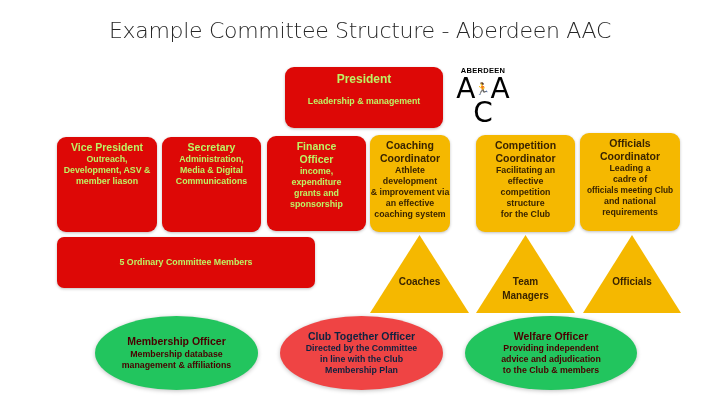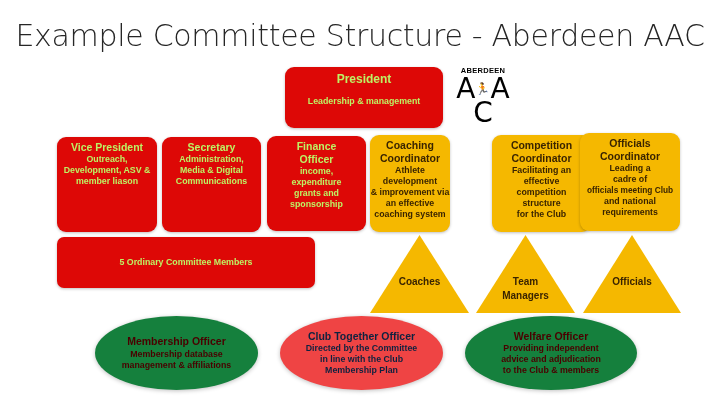--- a/index.html
+++ b/index.html
@@ -1,27 +1,27 @@
 <!DOCTYPE html>
 <html><head>
 <meta charset="utf-8">
 <style>
   html, body { margin:0; padding:0; }
   body { width:720px; height:405px; background:#ffffff; position:relative; overflow:hidden; font-family:"Liberation Sans", sans-serif; }
-  .title { position:absolute; left:0; top:18px; width:720px; text-align:center; font-size:30px; color:#262626; font-family:"DejaVu Sans", sans-serif; font-weight:300; letter-spacing:-0.3px; }
+  .title { position:absolute; left:0; top:18px; width:720px; text-align:center; font-size:22px; color:#262626; font-family:"DejaVu Sans", sans-serif; font-weight:300; letter-spacing:-0.3px; }
   .box { position:absolute; border-radius:9px; box-sizing:border-box; text-align:center; font-weight:bold; line-height:1.25; padding-top:4px; box-shadow:0 1px 3px rgba(0,0,0,0.25); }
   .red { background:#dd0806; color:#bef264; }
   .yellow { background:#f5b800; color:#3a2400; }
   .head { font-size:10.5px; }
   .sub { font-size:8.8px; }
   .tri { position:absolute; }
   .tri svg { position:absolute; left:0; top:0; }
   .tri .lbl { position:absolute; left:0; width:100%; text-align:center; font-weight:bold; font-size:10px; color:#3a2400; line-height:1.35; }
   .ell { position:absolute; border-radius:50%; box-sizing:border-box; text-align:center; font-weight:bold; display:flex; flex-direction:column; justify-content:center; align-items:center; line-height:1.25; box-shadow:0 1px 4px rgba(0,0,0,0.25); }
-  .ell.red2 { background:#15803d; color:#4a0000; }
+  .ell.red2 { background:#22c55e; color:#4a0000; }
   .ell.blue { background:#ef4444; color:#0e2240; }
   .logo { position:absolute; left:456px; top:66px; width:54px; height:58px; text-align:center; color:#000; }
   .logo .t { font-size:7.5px; font-weight:bold; letter-spacing:0.3px; }
   .logo .aa { font-size:28px; line-height:24px; font-family:"DejaVu Sans", sans-serif; margin-top:2px; }
   .logo .c { font-size:28px; line-height:24px; font-family:"DejaVu Sans", sans-serif; }
 </style>
 </head>
 <body>
 
 <div class="title">Example Committee Structure - Aberdeen AAC</div>
@@ -67,21 +67,21 @@
 <div class="box yellow" style="left:370px; top:135px; width:80px; height:97px;">
   <div class="head">Coaching</div>
   <div class="head">Coordinator</div>
   <div class="sub">Athlete</div>
   <div class="sub">development</div>
   <div class="sub">&amp; improvement via</div>
   <div class="sub">an effective</div>
   <div class="sub">coaching system</div>
 </div>
 
-<div class="box yellow" style="left:476px; top:135px; width:99px; height:97px;margin-left:16px;">
+<div class="box yellow" style="left:476px; top:135px; width:99px; height:97px;">
   <div class="head">Competition</div>
   <div class="head">Coordinator</div>
   <div class="sub">Facilitating an</div>
   <div class="sub">effective</div>
   <div class="sub">competition</div>
   <div class="sub">structure</div>
   <div class="sub">for the Club</div>
 </div>
 
 <div class="box yellow" style="left:580px; top:133px; width:100px; height:98px;">

